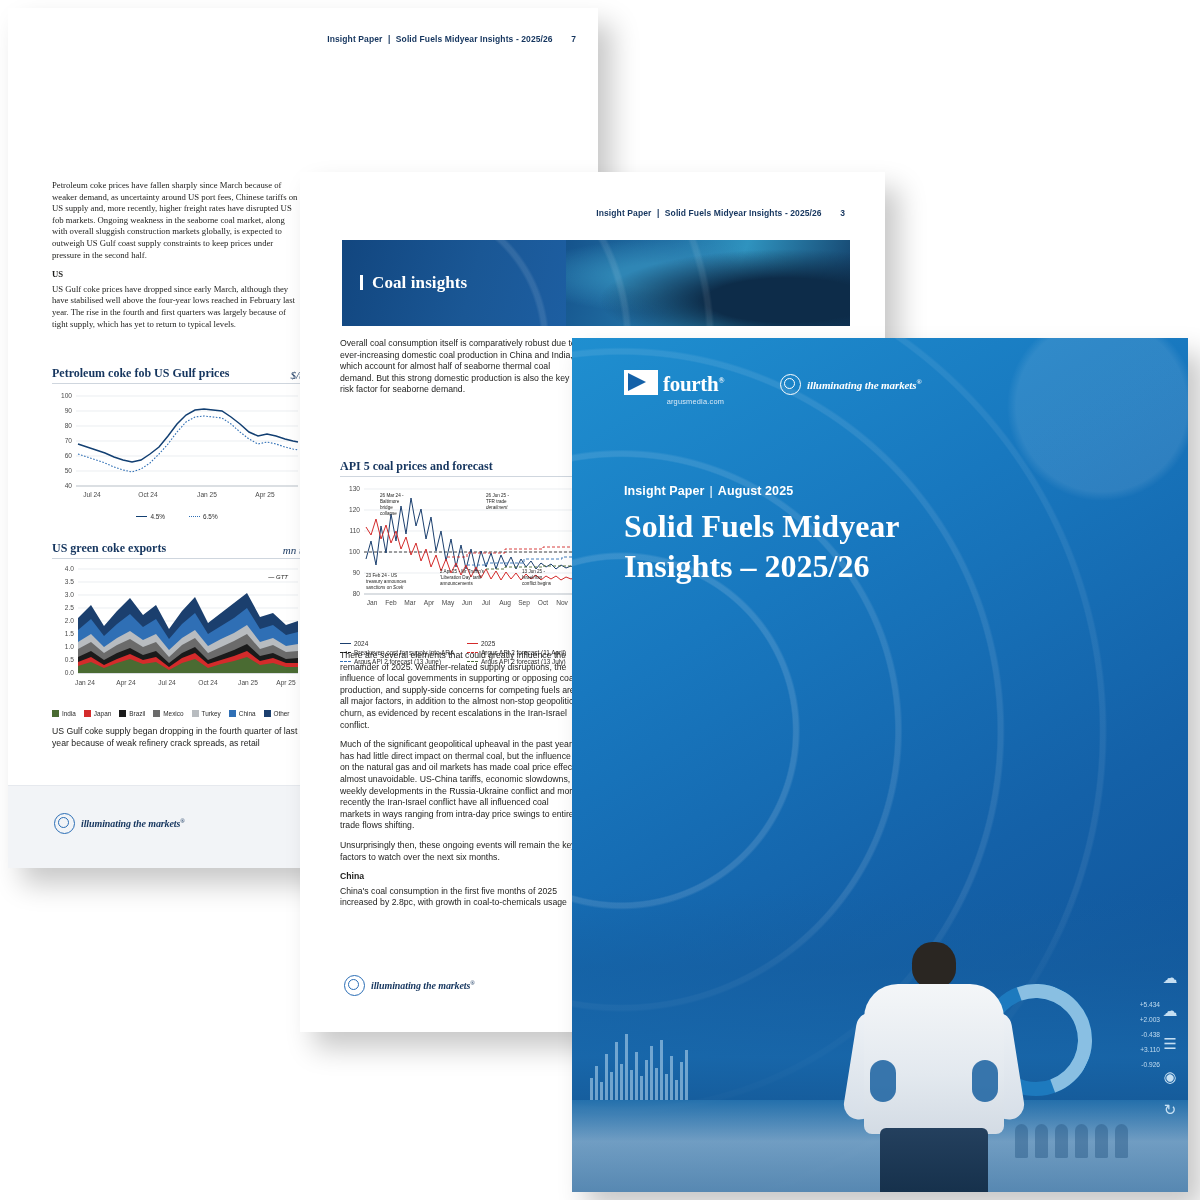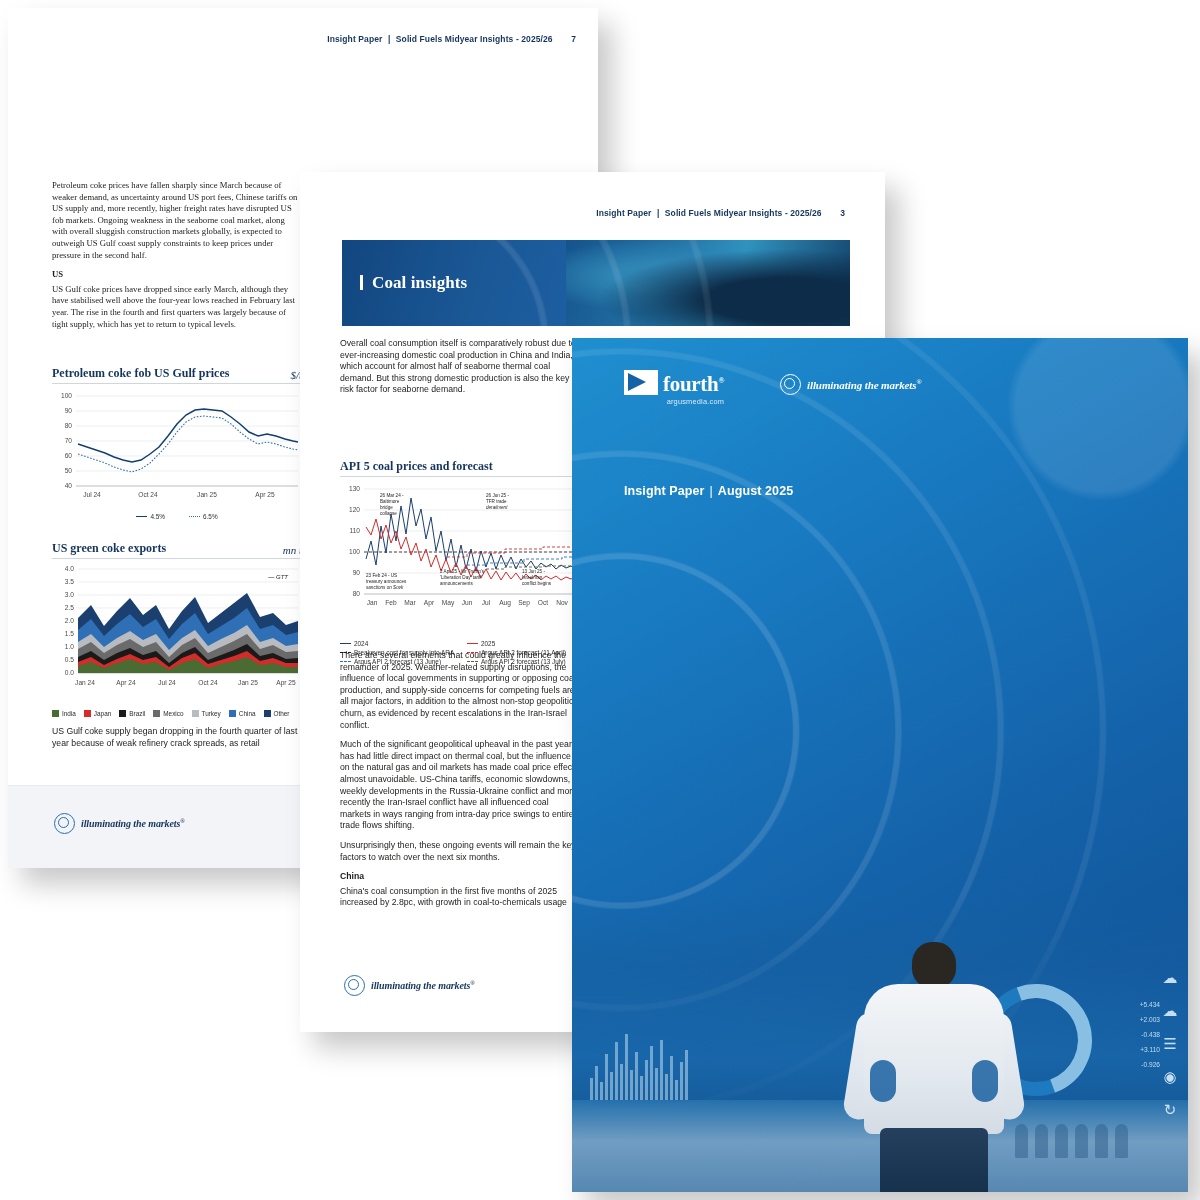--- a/index.html
+++ b/index.html
@@ -555,20 +555,24 @@
 
     <div class="illum cover-illum" style="position:absolute;">
       <span class="ring"></span>
       <span class="txt"><span>illuminating the markets</span><span style="font-size:7px; vertical-align:super;">®</span></span>
     </div>
 
     <div class="cover-kicker">
       <span>Insight Paper</span><span class="bar">|</span><span>August 2025</span>
     </div>
 
+    <div class="cover-title">
+      <div>Solid Fuels Midyear</div>
+      <div>Insights – 2025/26</div>
+    </div>
 
     <div class="cover-photo">
       <div class="cp-sky"></div>
       <div class="cp-floor"></div>
 
       <div class="cp-chart cp-bars" style="left:18px; bottom:92px; height:80px;">
         <i style="height:22px"></i>
           <i style="height:34px"></i>
           <i style="height:18px"></i>
           <i style="height:46px"></i>

